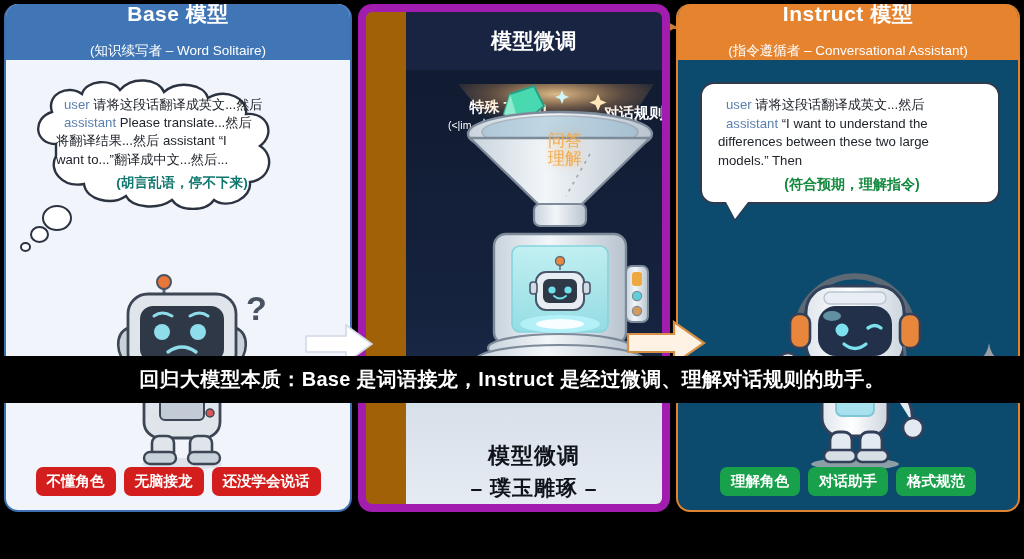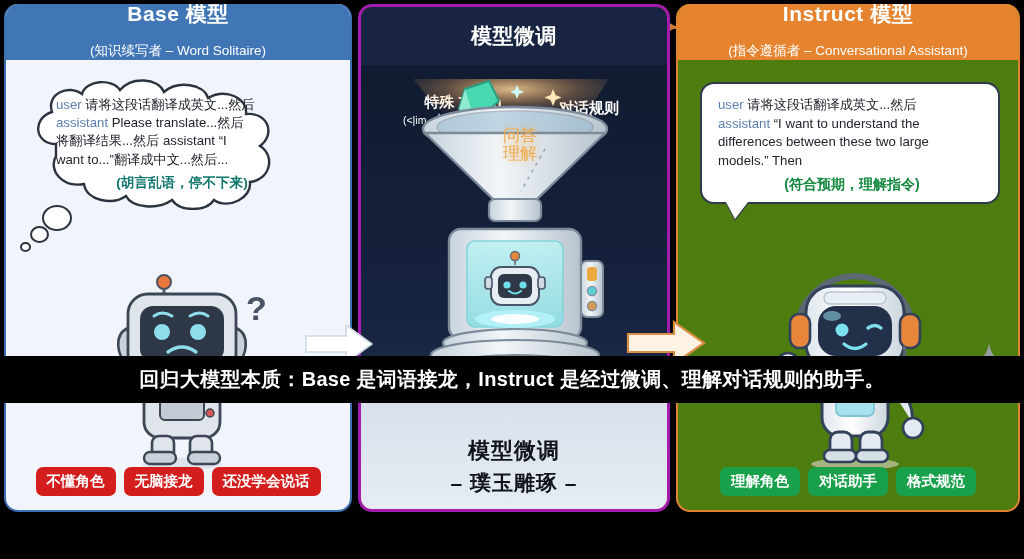--- a/index.html
+++ b/index.html
@@ -19,35 +19,35 @@
   .panel-head .t2 { font-size: 13.5px; font-weight: normal; margin-top: 16px; }
   .panel-body { position: relative; height: 450px; }
 
   
   #panel-base { left: 4px; width: 348px; background: #f1f4fa;
                 border: 2px solid #3b6fb0; border-top: none; }
   #panel-base .panel-head { background: #4076b5; margin: -2px -2px 0 -2px; border-radius: 12px 12px 0 0; }
 
   
   #panel-tune { left: 358px; width: 312px; background: #a16207;
-                border: 3px solid #a21caf; }
+                border: 8px solid #a21caf; padding-left: 40px; }
   #panel-tune .panel-head { background: #182442; }
   #panel-tune .panel-body { background: linear-gradient(180deg,#111b31 0%, #16233f 55%, #1b2b4a 72%, #d7dfe9 73%, #e7edf4 100%); }
 
   
-  #panel-instruct { left: 676px; width: 344px; background: #4d7c0f;
+  #panel-instruct { left: 676px; width: 344px; background: #0c4a6e;
                     border: 2px solid #e08331; border-top: none; }
   #panel-instruct .panel-head { background: #e5832f; margin: -2px -2px 0 -2px; border-radius: 12px 12px 0 0; }
 
   
   .cloud { position: absolute; left: 22px; top: 18px; width: 300px; height: 132px; }
   .cloud svg { position: absolute; inset: 0; }
   .cloud-text { position: absolute; left: 28px; top: 18px; width: 252px;
                 font-size: 13.2px; line-height: 1.38; color: #20242b; }
-  .role { color: #5a7fae; }
+  .role { color: #5a7fae; margin-left: 8px; }
   .warn { display: block; text-align: center; color: #0f766e; font-weight: bold;
           font-size: 13.6px; margin-top: 5px; }
   .thought-b1, .thought-b2, .thought-b3 {
     position: absolute; border: 2px solid #2c3340; background: #fff; border-radius: 50%; }
   .thought-b1 { width: 30px; height: 26px; left: 36px; top: 145px; }
   .thought-b2 { width: 19px; height: 17px; left: 24px; top: 166px; }
   .thought-b3 { width: 11px; height: 10px; left: 14px; top: 182px; }
 
   .rbox { position: absolute; left: 22px; top: 22px; width: 300px; height: 122px;
           background: #fff; border: 2px solid #2f3a4c; border-radius: 14px; }

